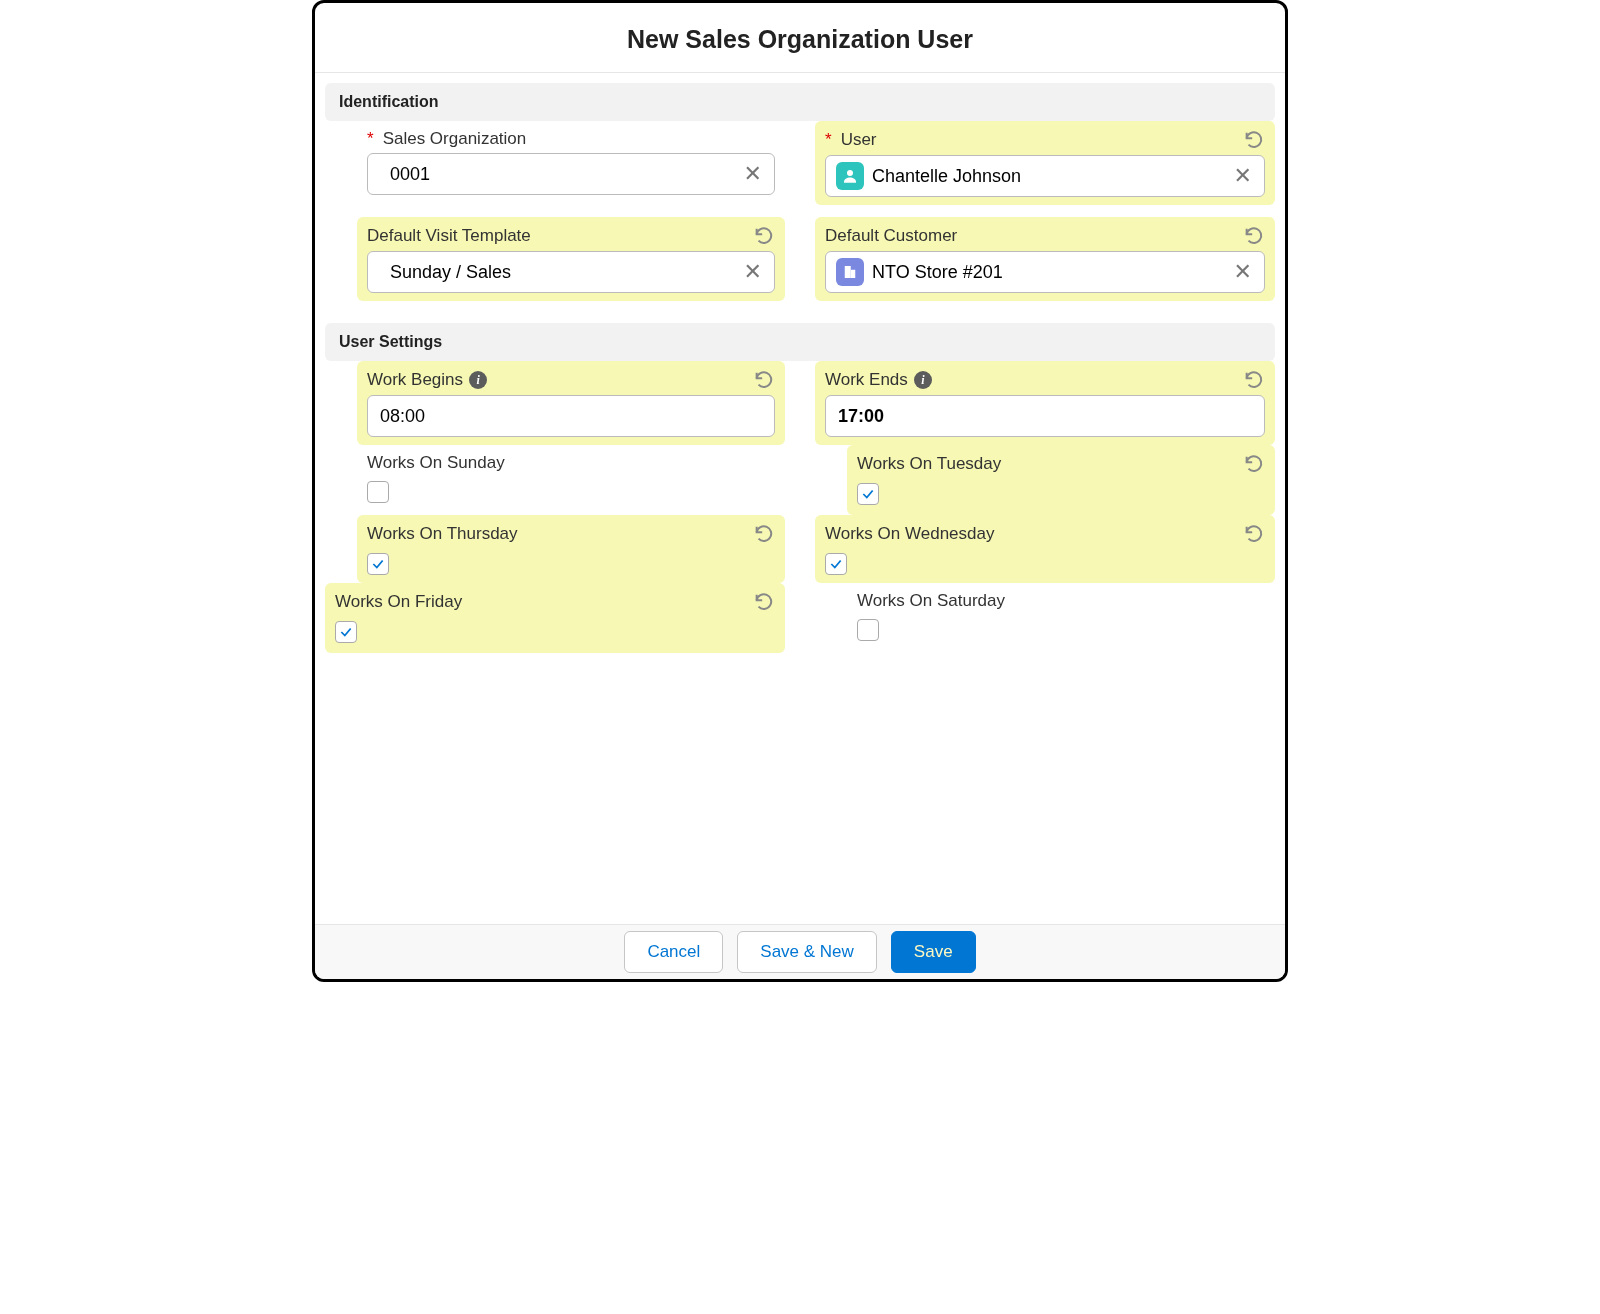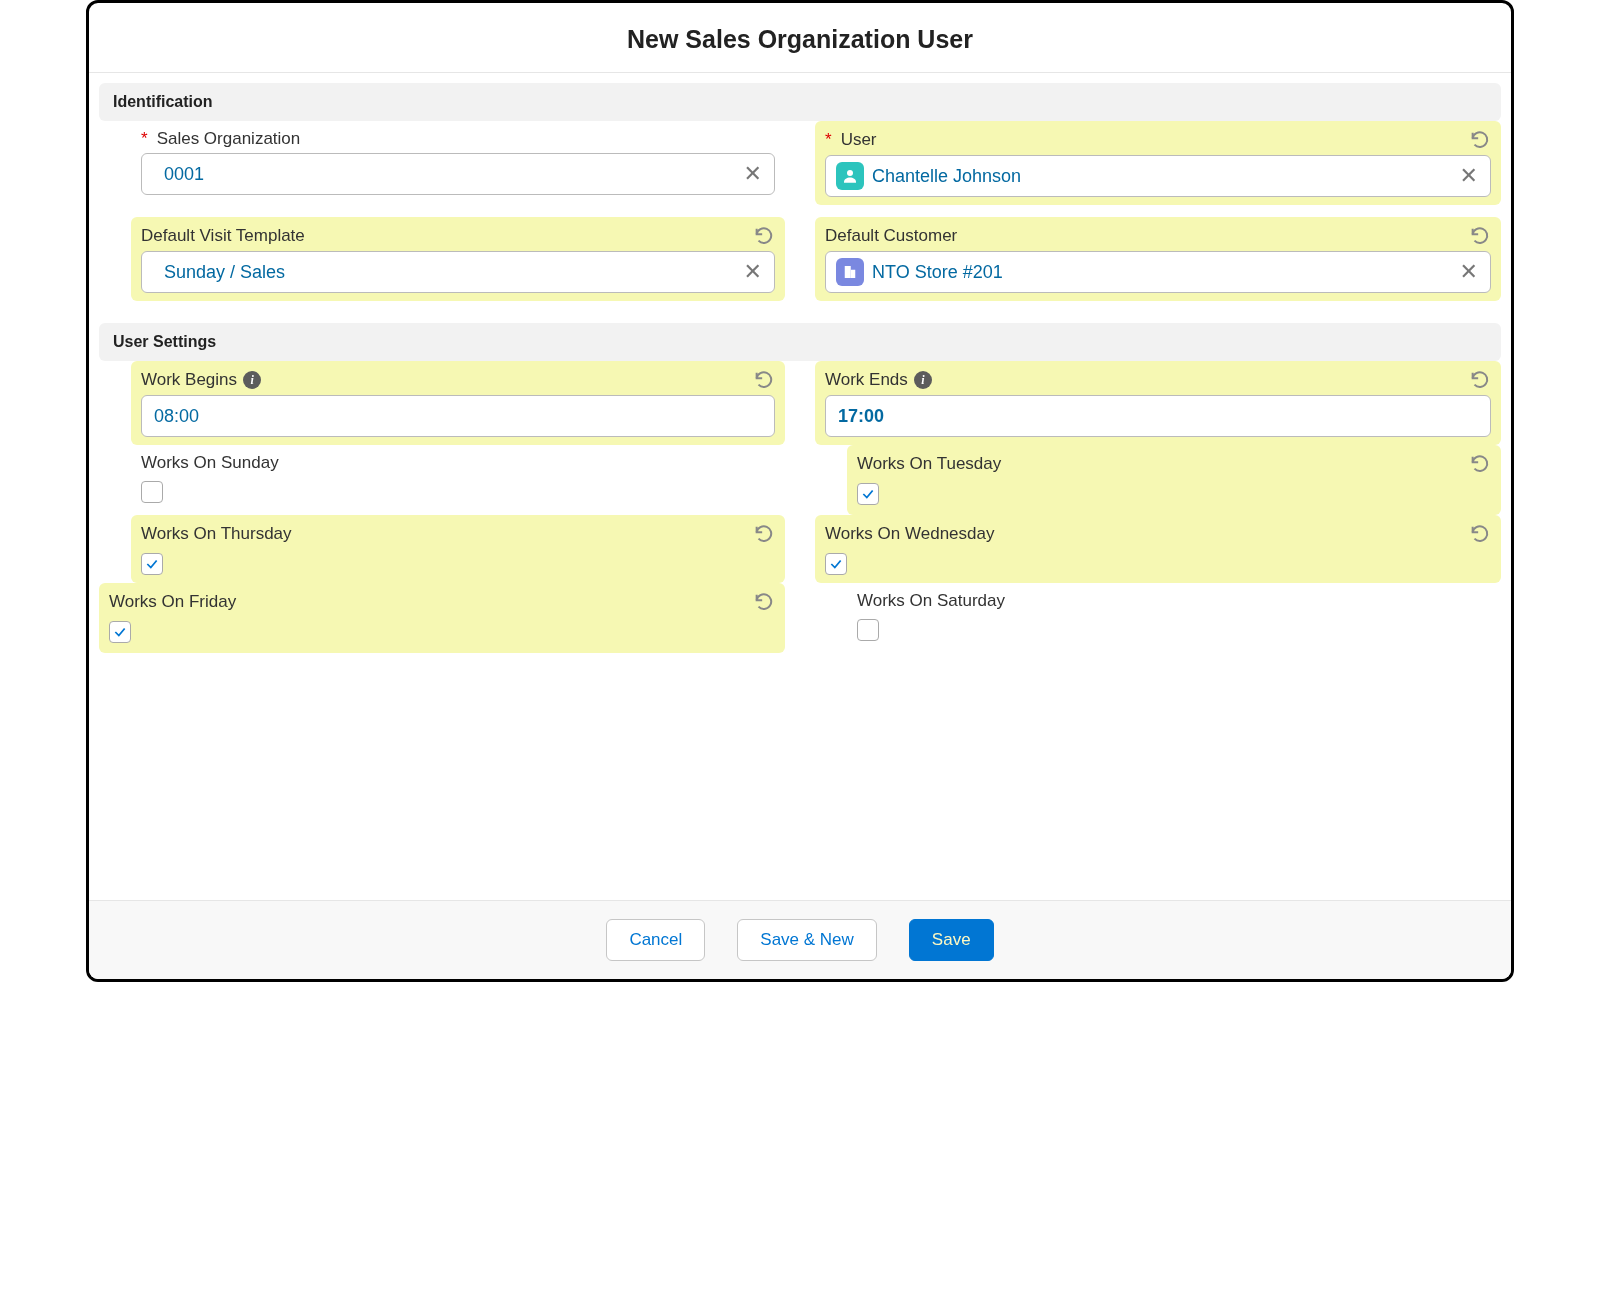--- a/index.html
+++ b/index.html
@@ -5,21 +5,21 @@
   * { box-sizing: border-box; }
   body {
     margin: 0;
     font-family: -apple-system, BlinkMacSystemFont, "Segoe UI", Arial, sans-serif;
     background: #fff;
     color: #222;
   }
   .frame {
     border: 3px solid #000;
     border-radius: 12px;
-    width: 1428px;
+    width: 976px;
     height: 982px;
     margin: 0 auto;
     overflow: hidden;
     position: relative;
     display: flex;
     flex-direction: column;
   }
   .header {
     text-align: center;
     font-size: 25px;
@@ -100,21 +100,21 @@
     display: inline-flex;
     align-items: center; justify-content: center;
     flex-shrink: 0;
   }
   .chip-user { background: #2cc4bd; }
   .chip-cust { background: #7a88e0; }
   .chip-icon svg { width: 18px; height: 18px; fill: #fff; }
   .input-value {
     flex: 1;
     font-size: 18px;
-    color: #0369a1;
+    color: #000000;
     border: none;
     outline: none;
     background: transparent;
     padding-left: 12px;
   }
   .input-value.with-chip { padding-left: 0; }
   .clear-x {
     color: #777;
     font-size: 22px;
     cursor: pointer;
@@ -130,24 +130,24 @@
     align-items: center; justify-content: center;
     margin-top: 4px;
     cursor: pointer;
   }
   .checkbox.checked svg { display: block; }
   .checkbox svg { display: none; width: 14px; height: 14px; stroke: #0176d3; stroke-width: 3; fill: none; }
   .checkbox.focus { border-color: #0176d3; box-shadow: 0 0 0 2px rgba(1,118,211,0.25); }
   .footer {
     border-top: 1px solid #e6e6e6;
     background: #f8f8f8;
-    padding: 18px 0;
+    padding: 6px 0;
     display: flex;
     justify-content: center;
-    gap: 32px;
+    gap: 14px;
     align-items: center;
   }
   .btn {
     font-size: 17px;
     padding: 10px 22px;
     border-radius: 6px;
     border: 1px solid #c6c6c6;
     background: #fff;
     color: #0176d3;
     cursor: pointer;

